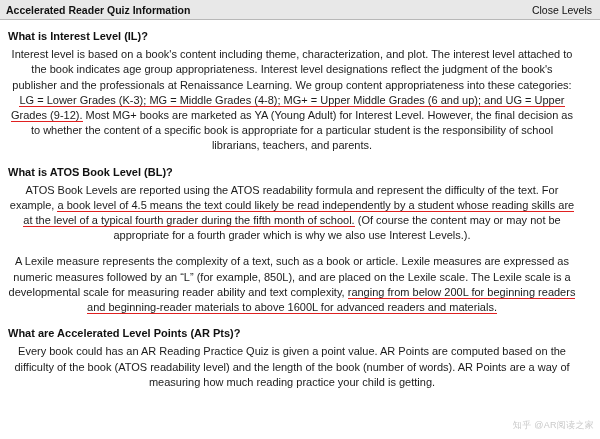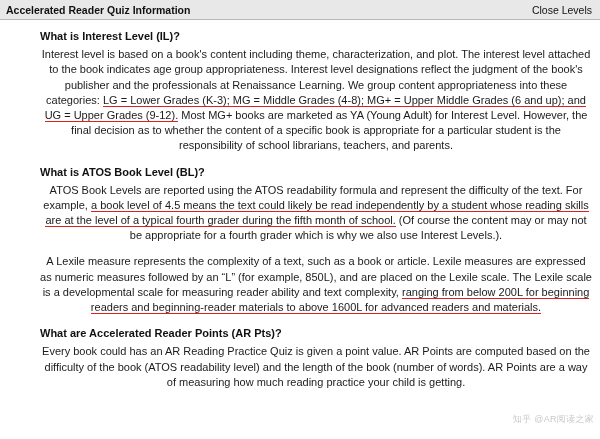--- a/index.html
+++ b/index.html
@@ -30,23 +30,22 @@
     font-size: 10.5px;
     font-weight: bold;
     color: #111;
   }
   .titlebar .close-link {
     font-size: 10.5px;
     color: #111;
     cursor: pointer;
   }
   .content {
-    padding: 9px 8px 0 8px;
+    padding: 9px 24px 0 8px;
     box-sizing: border-box;
-    margin-left: 32px;
   }
   h2.q {
     font-size: 11px;
     font-weight: bold;
     margin: 0 0 4px 0;
     color: #111;
     line-height: 1.3;
   }
   p.a {
     margin: 0 0 0 0;
@@ -65,21 +64,21 @@
   .ul {
     border-bottom: 1.4px solid #e02020;
     padding-bottom: 0px;
     display: inline;
     box-decoration-break: clone;
     -webkit-box-decoration-break: clone;
   }
   .watermark {
     position: absolute;
     right: 6px;
-    bottom: 13px;
+    bottom: 7px;
     font-size: 9px;
     color: #c9c9c9;
     letter-spacing: 0.3px;
     white-space: nowrap;
   }
 </style>
 </head>
 <body>
 
 <div class="titlebar">
@@ -103,21 +102,21 @@
     </p>
   </div>
 
   <div class="block">
     <p class="a">
       <span>A Lexile measure represents the complexity of a text, such as a book or article. Lexile measures are expressed as numeric measures followed by an “L” (for example, 850L), and are placed on the Lexile scale. The Lexile scale is a developmental scale for measuring reader ability and text complexity, </span><span class="ul">ranging from below 200L for beginning readers and beginning-reader materials to above 1600L for advanced readers and materials.</span>
     </p>
   </div>
 
   <div class="block">
-    <h2 class="q">What are Accelerated Reader Points (AR Pts)?</h2>
+    <h2 class="q">What are Accelerated Level Points (AR Pts)?</h2>
     <p class="a">Every book could has an AR Reading Practice Quiz is given a point value. AR Points are computed based on the difficulty of the book (ATOS readability level) and the length of the book (number of words). AR Points are a way of measuring how much reading practice your child is getting.</p>
   </div>
 
 </div>
 
 <div class="watermark">
   <span class="wm1">知乎 @AR阅读之家</span>
 </div>
 
 </body></html>

